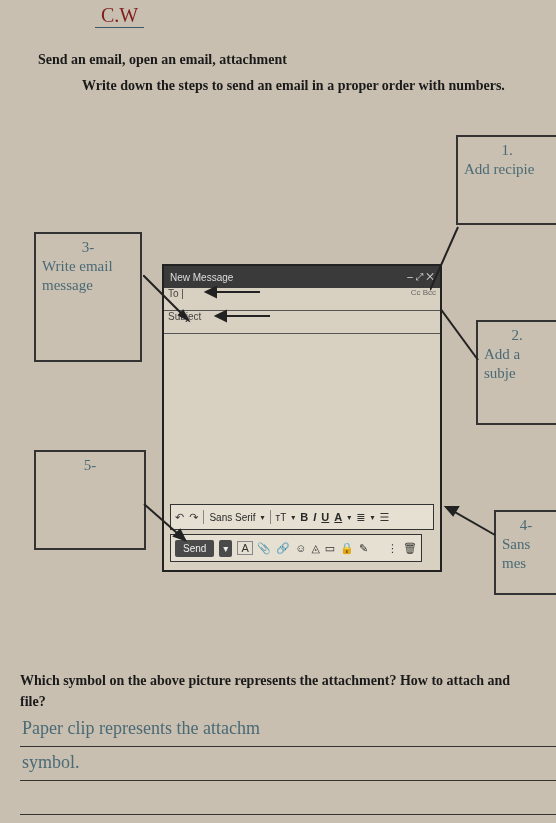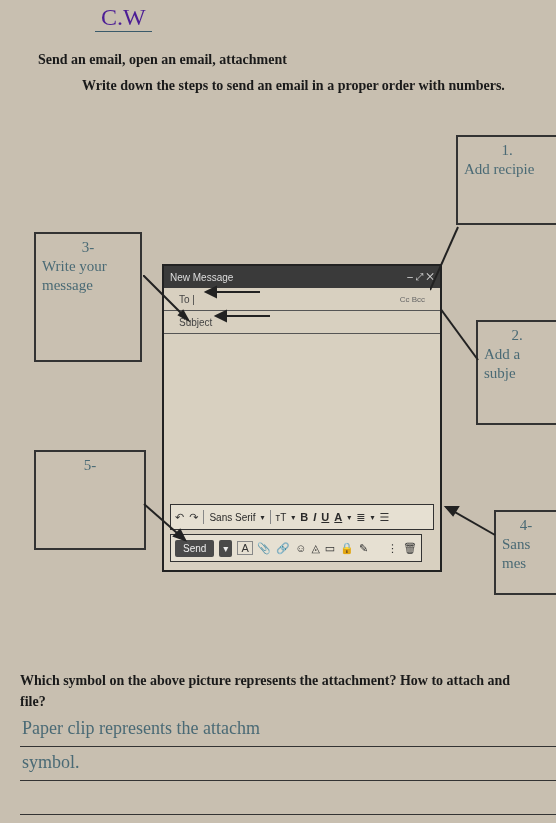--- a/index.html
+++ b/index.html
@@ -17,22 +17,22 @@
     position: relative;
     width: 100%;
     height: 100%;
     box-sizing: border-box;
   }
   .cw {
     position: absolute;
     top: 4px;
     left: 95px;
     font-family: cursive;
-    color: #4c1d95;
-    font-size: 24px;
+    color: #7f1d1d;
+    font-size: 20px;
     border-bottom: 1.5px solid #3a5a6a;
     padding: 0 6px;
   }
   .heading1 {
     position: absolute;
     top: 52px;
     left: 38px;
     font-weight: bold;
     font-size: 14px;
     color: #1a1a1a;
@@ -94,22 +94,21 @@
     justify-content: space-between;
     padding: 0 6px;
     font-family: Arial, sans-serif;
   }
   .compose .row {
     height: 22px;
     border-bottom: 1px solid #555;
     font-size: 10px;
     color: #444;
     display: flex;
-    align-items: center;
-    padding: 0 15px;
+    padding: 0 4px;
     font-family: Arial, sans-serif;
   }
   .compose .body-area {
     height: 170px;
   }
   .compose .fmtbar {
     margin: 0 6px 4px 6px;
     border: 1px solid #333;
     height: 24px;
     display: flex;
@@ -190,21 +189,21 @@
   <div class="heading1">Send an email, open an email, attachment</div>
   <div class="heading2">Write down the steps to send an email in a proper order with numbers.</div>
 
   <div id="box1" class="answer-box">
     <div class="ab-num">1.</div>
     <div class="ab-txt">Add recipie</div>
   </div>
 
   <div id="box3" class="answer-box">
     <div class="ab-num">3-</div>
-    <div class="ab-txt">Write your message</div>
+    <div class="ab-txt">Write email message</div>
   </div>
 
   <div id="box2" class="answer-box">
     <div class="ab-num">2.</div>
     <div class="ab-txt">Add a subje</div>
   </div>
 
   <div id="box5" class="answer-box">
     <div class="ab-num">5-</div>
   </div>

